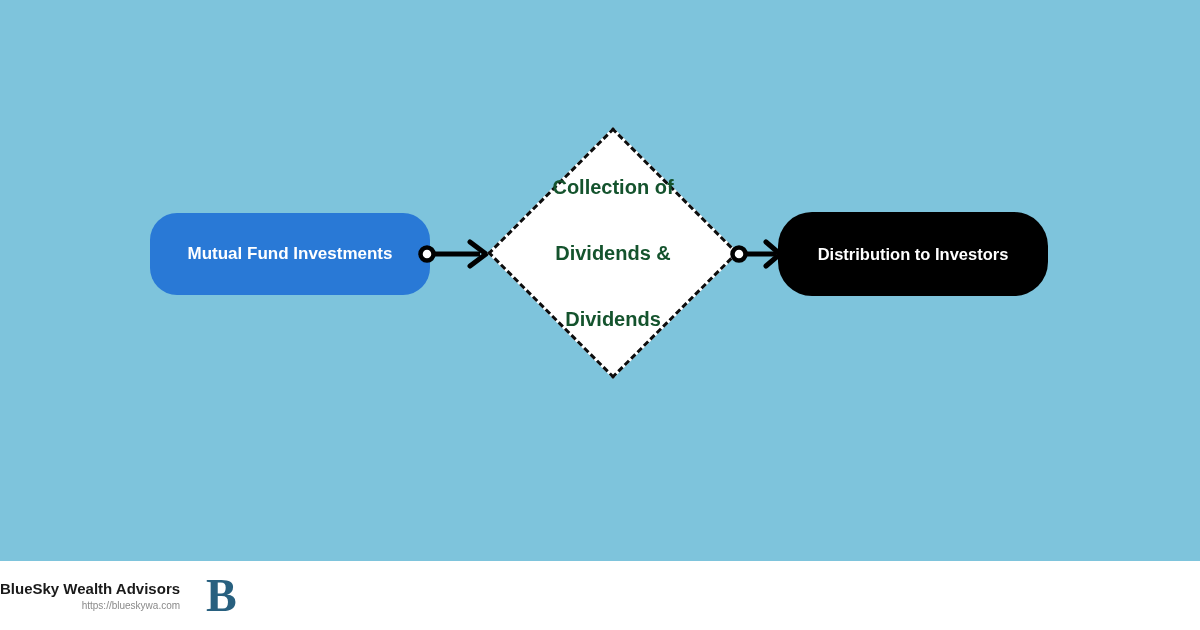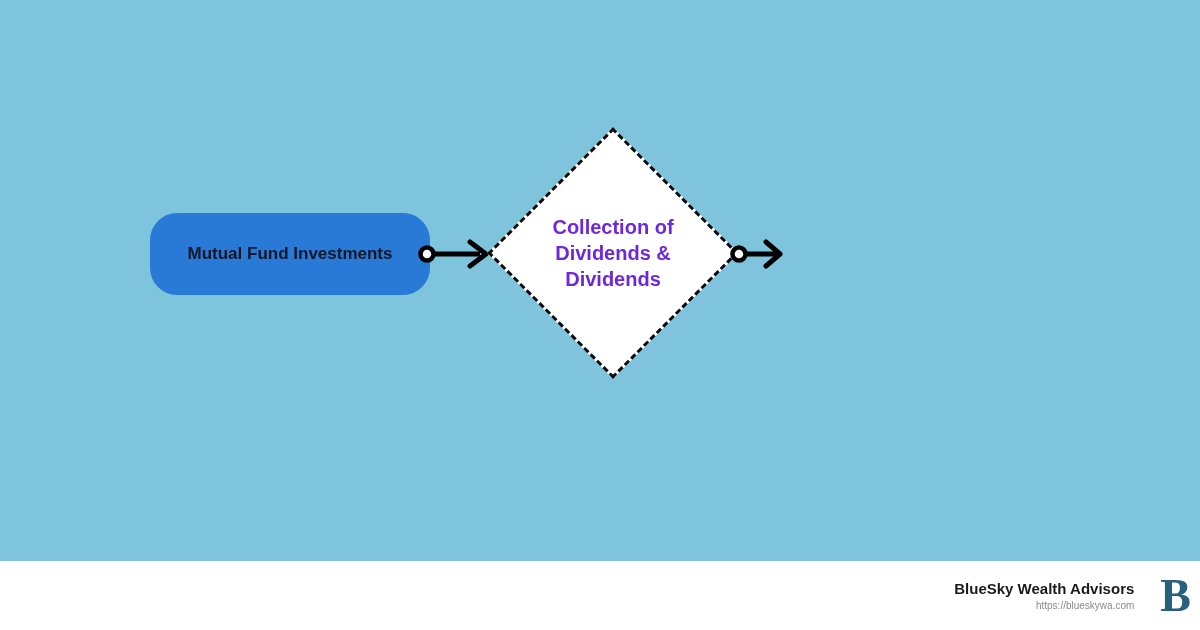--- a/index.html
+++ b/index.html
@@ -21,21 +21,21 @@
     justify-content: center;
     text-align: center;
     font-weight: bold;
   }
 
   .node-blue {
     left: 150px; top: 213px;
     width: 280px; height: 82px;
     background: #2979D6;
     border-radius: 27px;
-    color: #0f172a;
+    color: #ffffff;
     font-size: 17px;
     justify-content: center;
   }
 
   .node-black {
     left: 778px; top: 212px;
     width: 270px; height: 84px;
     background: #000000;
     border-radius: 34px;
     color: #FFFFFF;
@@ -53,39 +53,39 @@
 
   .diamond-label {
     position: absolute;
     left: 528px; top: 180px;
     width: 170px; height: 146px;
     display: flex;
     flex-direction: column;
     align-items: center;
     justify-content: center;
     text-align: center;
-    color: #6d28d9;
+    color: #14532d;
     font-weight: bold;
     font-size: 20px;
     line-height: 1.3;
+    gap: 40px;
   }
   .diamond-label span { display: block; }
 
   .arrow-svg { position: absolute; }
 
   
   .footer {
     position: absolute;
     left: 0; bottom: 0;
     width: 1200px; height: 69px;
     background: #FFFFFF;
     display: flex;
     align-items: center;
-    justify-content: flex-end;
-    padding-right: 3px;
+    padding-right: 16px;
     gap: 26px;
   }
   .footer-text { text-align: right; }
   .footer-brand {
     font-weight: bold;
     font-size: 15px;
     color: #1a1a1a;
     line-height: 1.3;
   }
   .footer-url {
@@ -123,20 +123,23 @@
     <span>Dividends &amp;</span>
     <span>Dividends</span>
   </div>
 
   <svg class="arrow-svg" style="left:726px; top:236px;" width="60" height="36" viewBox="0 0 60 36">
     <circle cx="13" cy="18" r="6.5" fill="#FFFFFF" stroke="#000000" stroke-width="4.5"></circle>
     <line x1="19.5" y1="18" x2="50" y2="18" stroke="#000000" stroke-width="5"></line>
     <path d="M40 6 L54 18 L40 30" fill="none" stroke="#000000" stroke-width="5" stroke-linecap="round" stroke-linejoin="round"></path>
   </svg>
 
+  <div class="node node-black">
+    <span>Distribution to Investors</span>
+  </div>
 
   <div class="footer">
     <div class="footer-text">
       <div class="footer-brand">BlueSky Wealth Advisors</div>
       <div class="footer-url">https://blueskywa.com</div>
     </div>
     <div class="footer-logo">B</div>
   </div>
 
 </div>

